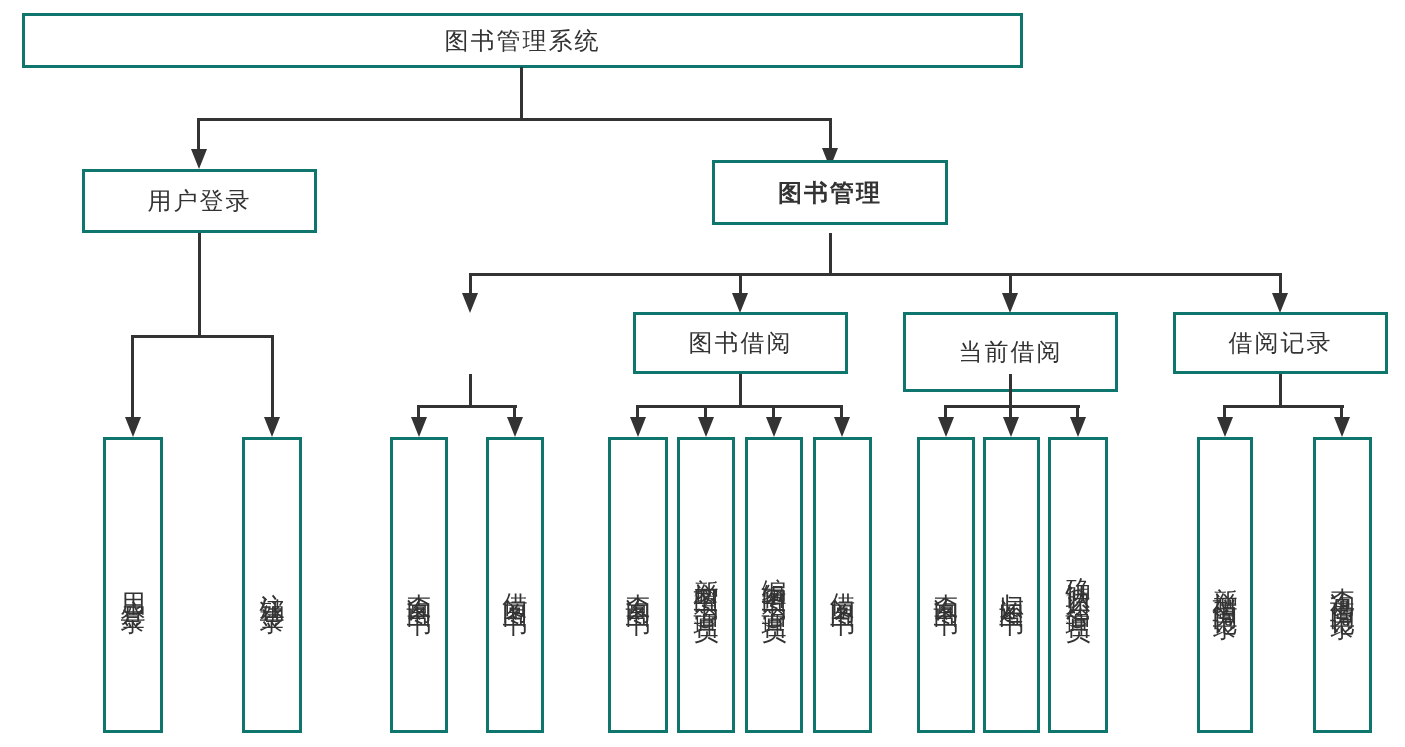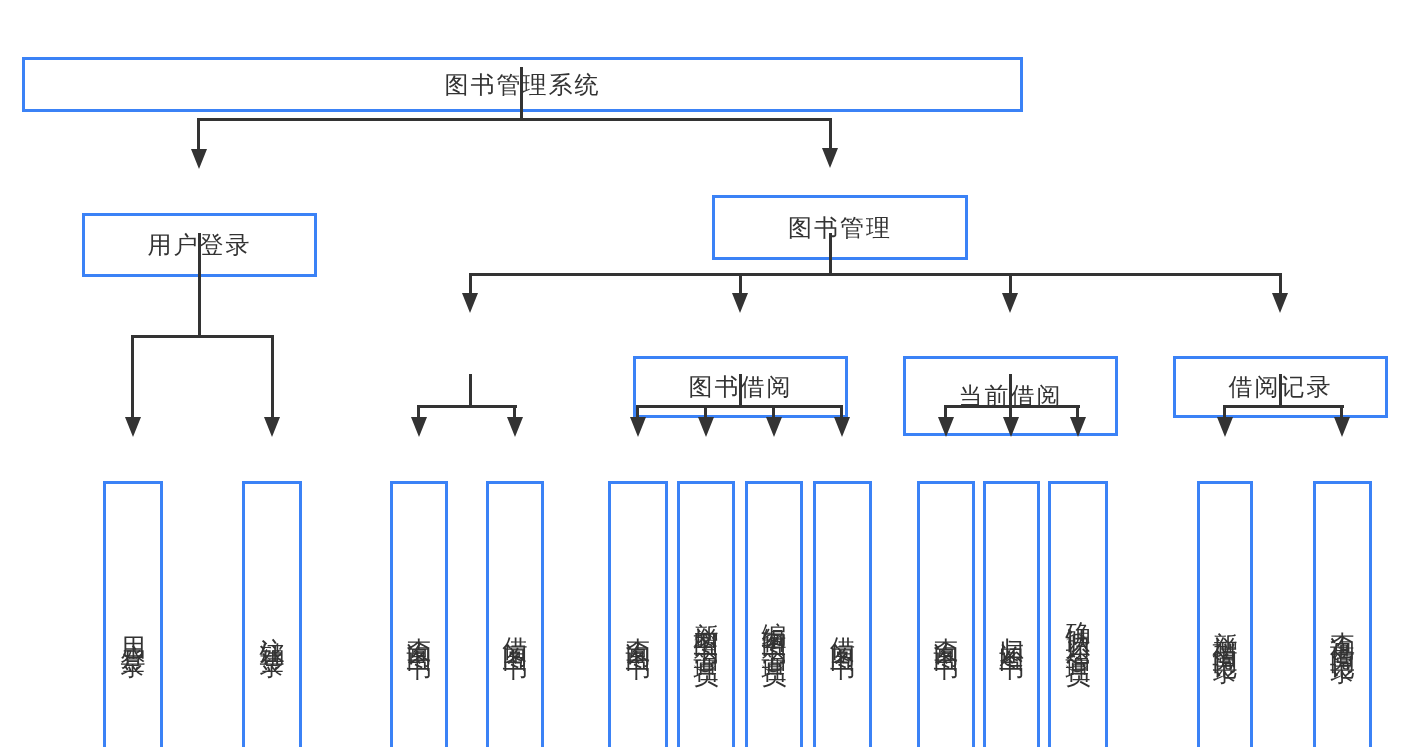--- a/index.html
+++ b/index.html
@@ -8,26 +8,25 @@
     width: 1405px;
     height: 747px;
     background: #ffffff;
     overflow: hidden;
     font-family: "Liberation Sans", sans-serif;
     color: #333333;
   }
   .box {
     position: absolute;
     background: #ffffff;
-    border: 3px solid #3b82f6;
+    border: 3px solid #0f766e;
     box-sizing: border-box;
     display: flex;
     align-items: center;
     justify-content: center;
-    margin-top: 44px;
   }
   .hbox { font-size: 24px; letter-spacing: 2px; white-space: nowrap; }
   .vbox { font-size: 25px; }
   .vbox .vtext {
     writing-mode: vertical-rl;
     text-orientation: mixed;
     letter-spacing: 6px;
     line-height: 1;
     white-space: nowrap;
   }
@@ -62,21 +61,21 @@
   <div class="vline" style="left:520px; top:67px; height:51px;"></div>
   <div class="hline" style="left:197px; top:118px; width:635px;"></div>
   <div class="vline" style="left:197px; top:118px; height:32px;"></div>
   <div class="arrow" style="left:191px; top:149px;"></div>
   <div class="vline" style="left:829px; top:118px; height:31px;"></div>
   <div class="arrow" style="left:822px; top:148px;"></div>
 
   <div class="box hbox" style="left:82px; top:169px; width:235px; height:64px;">
     <span>用户登录</span>
   </div>
-  <div class="box hbox" style="left:712px; top:151px; width:256px; height:65px;">
+  <div class="box hbox" style="left:712px; top:160px; width:236px; height:65px;font-weight:bold;">
     <span>图书管理</span>
   </div>
 
   <div class="vline" style="left:198px; top:233px; height:102px;"></div>
   <div class="hline" style="left:131px; top:335px; width:143px;"></div>
   <div class="vline" style="left:131px; top:335px; height:83px;"></div>
   <div class="arrow" style="left:125px; top:417px;"></div>
   <div class="vline" style="left:271px; top:335px; height:83px;"></div>
   <div class="arrow" style="left:264px; top:417px;"></div>
 

